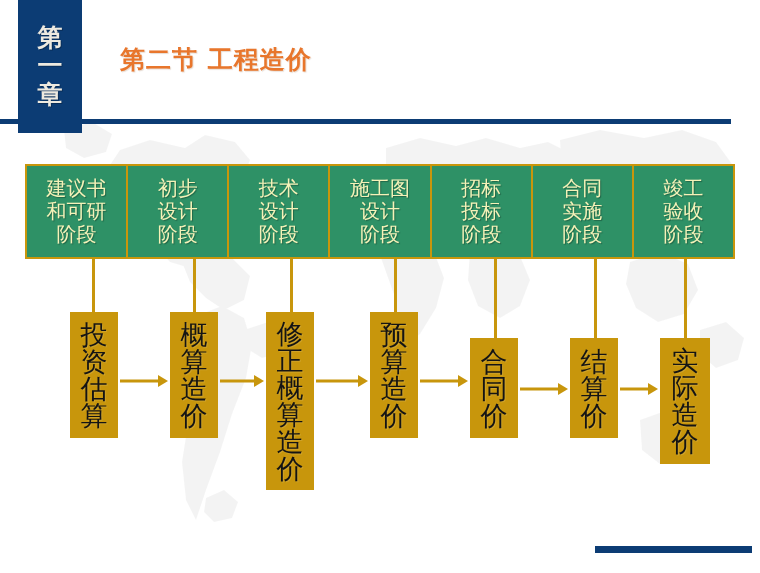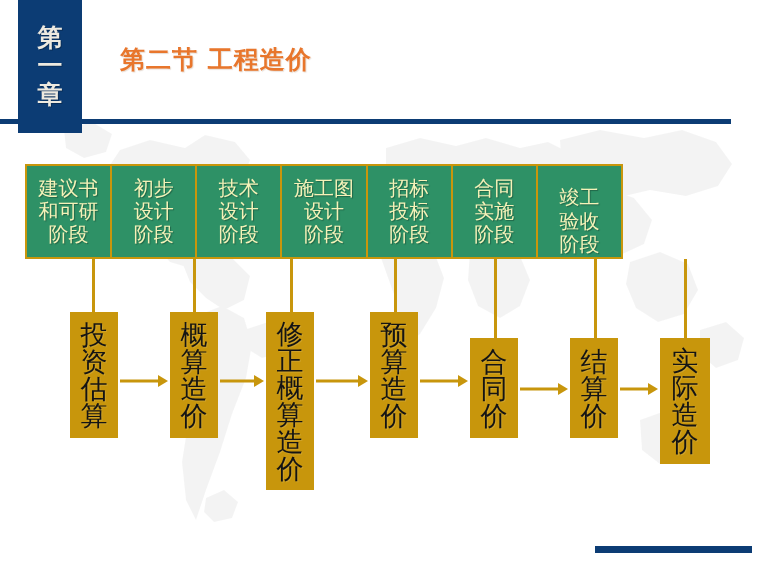--- a/index.html
+++ b/index.html
@@ -71,21 +71,21 @@
     letter-spacing: 1px;
     white-space: nowrap;
     text-shadow: 1px 1px 1px rgba(120,60,10,0.18);
   }
 
   
   #stage-row {
     position: absolute;
     left: 25px;
     top: 164px;
-    width: 598px;
+    width: 710px;
     height: 95px;
     display: flex;
     border: 2px solid #c8960c;
     box-sizing: border-box;
     background: #2e9166;
   }
   .stage-box {
     flex: 1 1 0;
     border-right: 2px solid #c8960c;
     box-sizing: border-box;
@@ -93,21 +93,21 @@
     flex-direction: column;
     align-items: center;
     justify-content: center;
     color: #f5f2b8;
     font-size: 20px;
     line-height: 1.16;
     text-align: center;
     padding: 1px 0;
     text-shadow: 1px 1px 1px rgba(0,0,0,0.30);
   }
-  .stage-box:last-child { border-right: none; justify-content: flex-end; }
+  .stage-box:last-child { border-right: none; }
   .stage-box .ln { display: block; white-space: nowrap; }
 
   
   .stem {
     position: absolute;
     width: 3px;
     background: #c8960c;
   }
 
   

